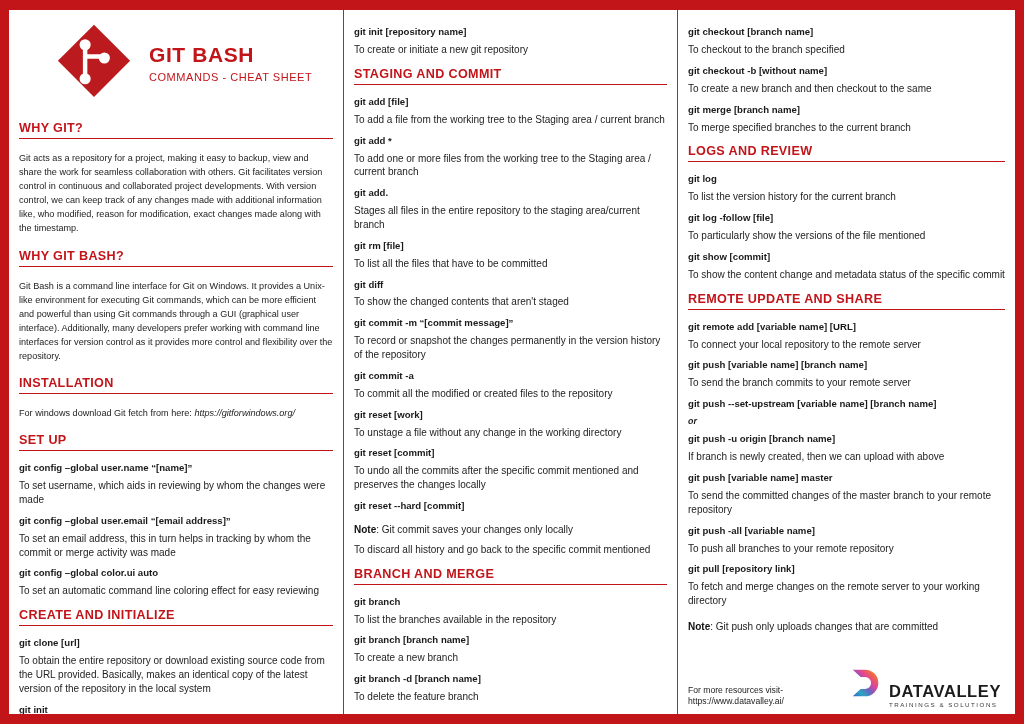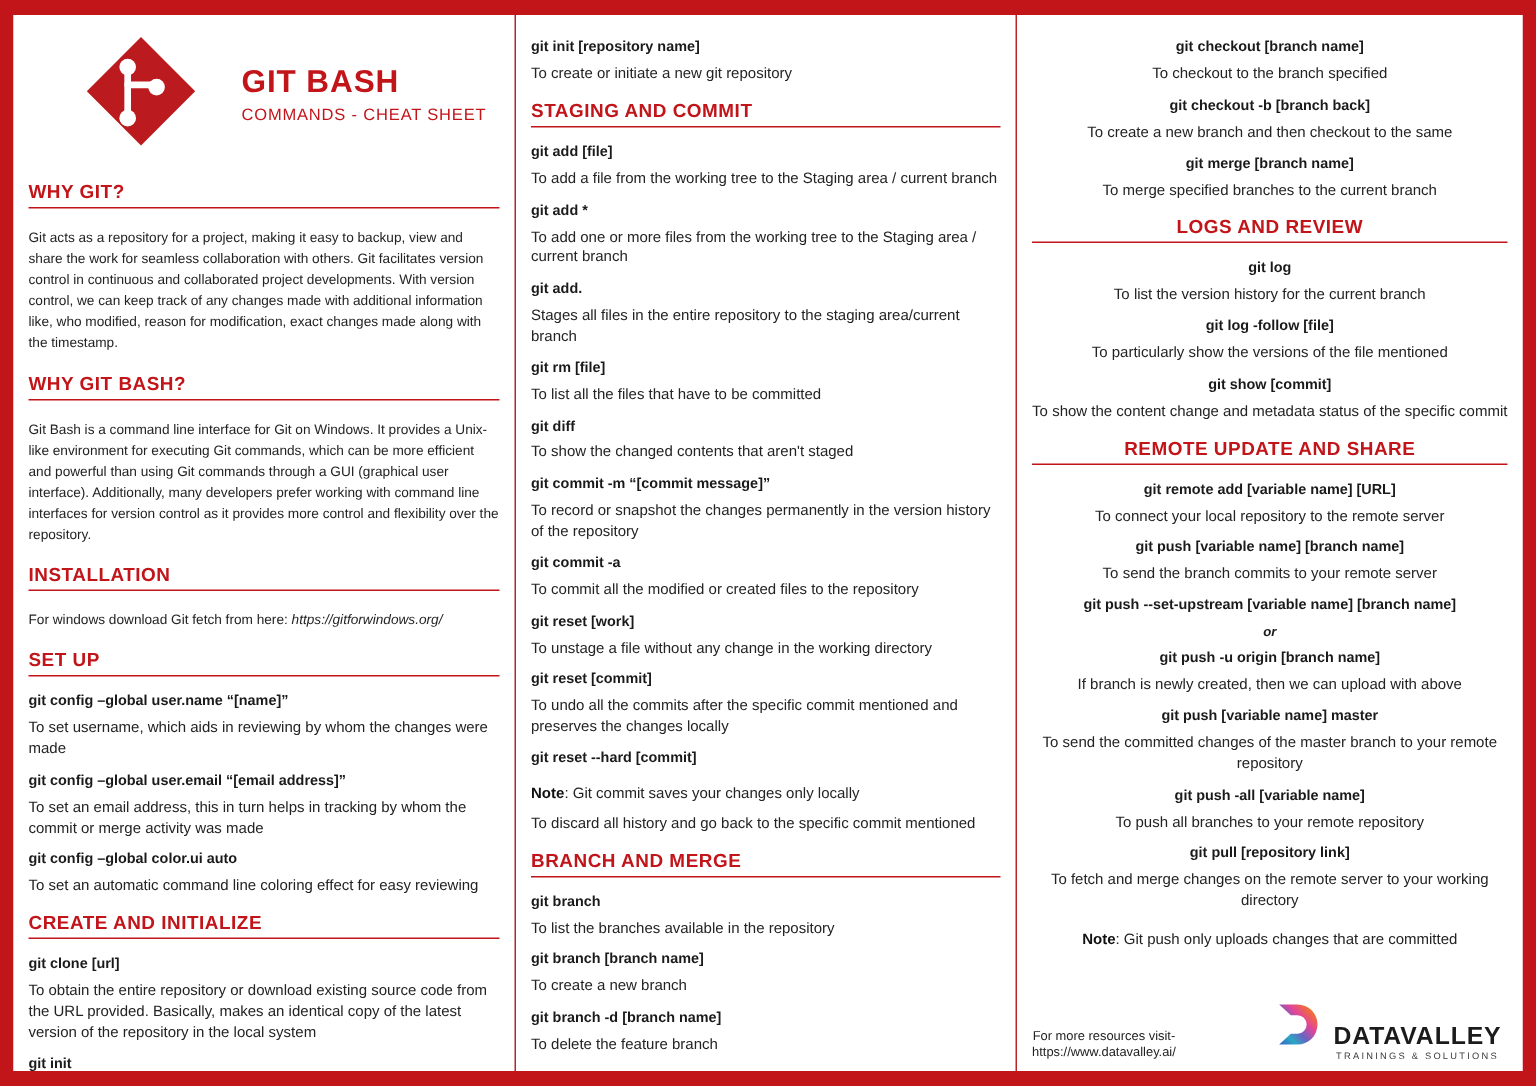--- a/index.html
+++ b/index.html
@@ -26,27 +26,27 @@
   }
 
   
   .col {
     position: relative;
     height: 100%;
     padding: 4px 10px 0 10px;
   }
   .col-left  { width: 338px; }
   .col-mid   { width: 338px; border-left: 1.4px solid #b9242a; }
-  .col-right { width: 342px; border-left: 1.4px solid #b9242a; display:flex; flex-direction:column;text-align:center; }
+  .col-right { width: 342px; border-left: 1.4px solid #b9242a; display:flex; flex-direction:column; }
 
   
   .brand {
     display: flex;
     align-items: center;
-    gap: 30px;
+    gap: 18px;
     padding: 10px 0 14px 38px;
     height: 98px;
   }
   .git-diamond {
     width: 74px; height: 74px;
     position: relative;
     flex: none;
   }
   .brand-text { padding-top: 4px; }
   .brand-title {
@@ -223,21 +223,21 @@
     <div class="desc">To list the branches available in the repository</div>
     <div class="cmd">git branch [branch name]</div>
     <div class="desc">To create a new branch</div>
     <div class="cmd">git branch -d [branch name]</div>
     <div class="desc">To delete the feature branch</div>
   </div>
 
   <div class="col col-right">
     <div class="cmd" style="padding-top:12px">git checkout [branch name]</div>
     <div class="desc">To checkout to the branch specified</div>
-    <div class="cmd">git checkout -b [branch back]</div>
+    <div class="cmd">git checkout -b [without name]</div>
     <div class="desc">To create a new branch and then checkout to the same</div>
     <div class="cmd">git merge [branch name]</div>
     <div class="desc">To merge specified branches to the current branch</div>
 
     <div class="section-head">LOGS AND REVIEW</div>
     <div class="cmd">git log</div>
     <div class="desc">To list the version history for the current branch</div>
     <div class="cmd">git log -follow [file]</div>
     <div class="desc">To particularly show the versions of the file mentioned</div>
     <div class="cmd">git show [commit]</div>

